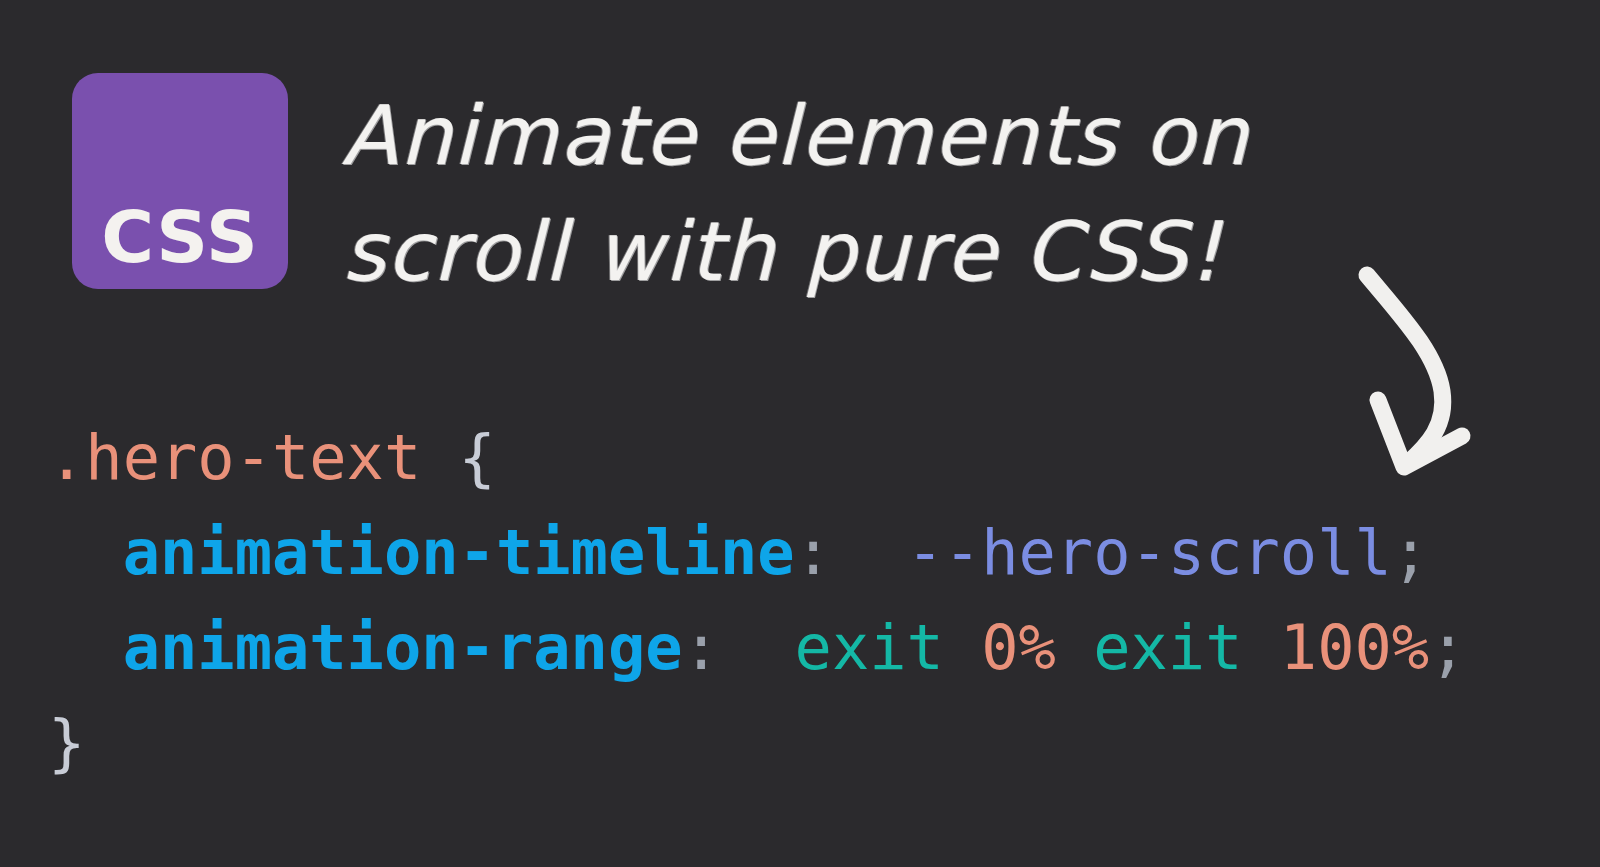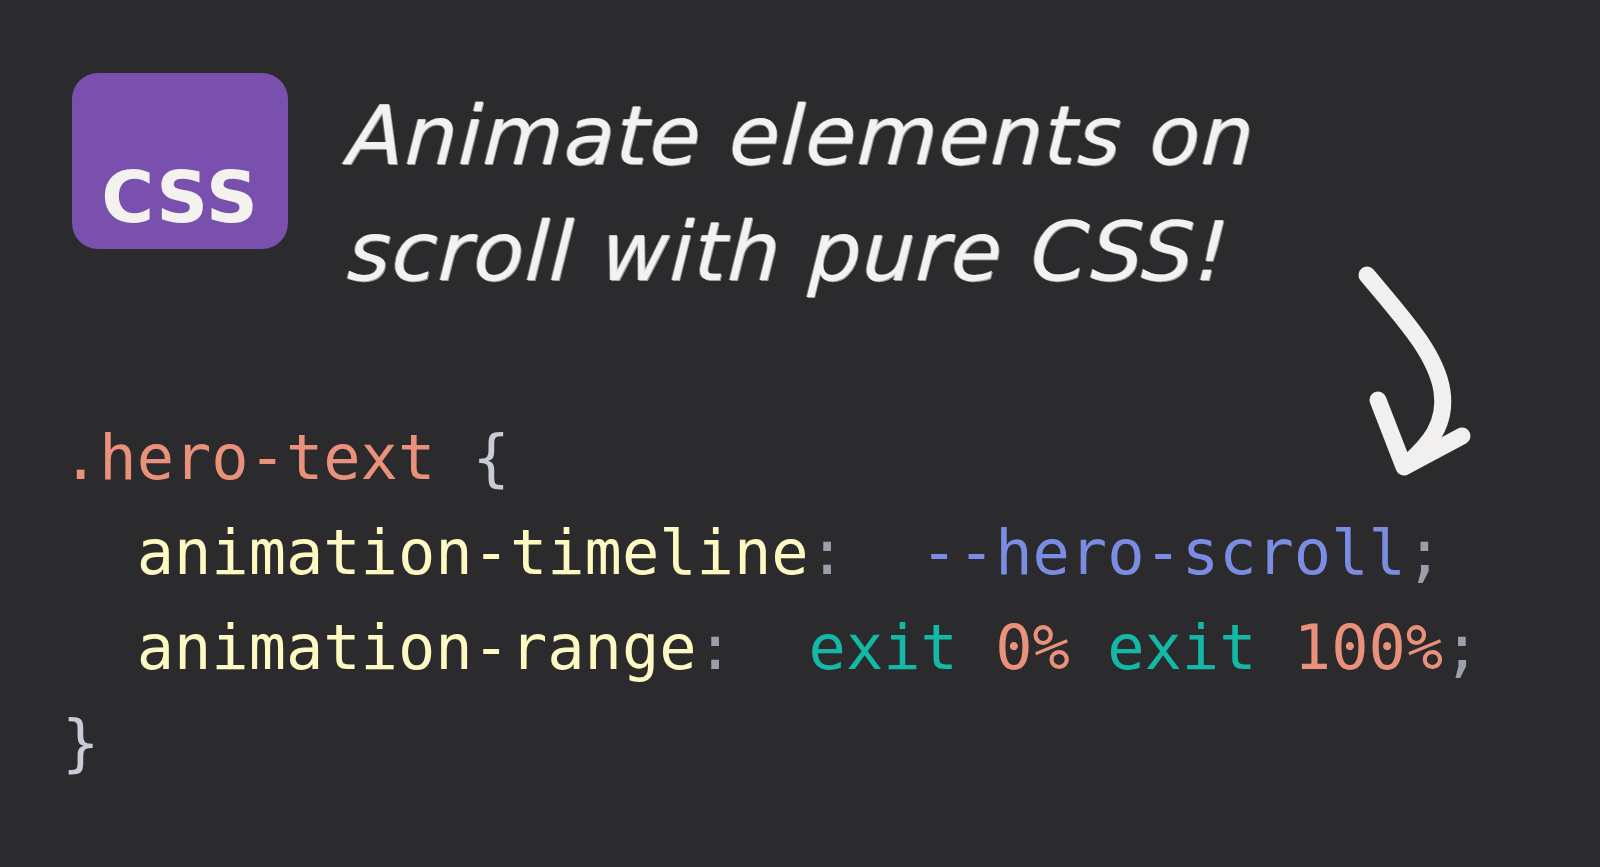--- a/index.html
+++ b/index.html
@@ -16,21 +16,21 @@
     overflow: hidden;
     font-family: "DejaVu Sans", sans-serif;
   }
 
   
   #logo-badge {
     position: absolute;
     left: 72px;
     top: 73px;
     width: 216px;
-    height: 176px;
+    height: 216px;
     background: #7a50ae;
     border-radius: 26px;
     display: flex;
     align-items: flex-end;
     justify-content: center;
     box-sizing: border-box;
     padding-bottom: 16px;
   }
 
   #logo-badge-text {
@@ -69,34 +69,34 @@
     position: absolute;
     left: 1340px;
     top: 245px;
     width: 160px;
     height: 240px;
   }
 
   
   #code-block {
     position: absolute;
-    left: 62px;
+    left: 48px;
     top: 410px;
     font-family: "DejaVu Sans Mono", monospace;
     font-size: 62px;
     line-height: 95px;
     white-space: pre;
     letter-spacing: 0px;
   }
 
   .code-line { white-space: pre; }
 
   .tok-selector   { color: #e9917a; }
   .tok-punct      { color: #c8ccd6; }
-  .tok-prop       { color: #fef9c3; }
+  .tok-prop       { color: #0ea5e9; font-weight: bold; }
   .tok-colon      { color: #9aa0ab; }
   .tok-var        { color: #7b8de2; text-align: right; }
   .tok-keyword    { color: #14b8a6; }
   .tok-number     { color: #e9917a; }
   .tok-semi       { color: #9aa0ab; }
   .tok-brace      { color: #c8ccd6; }
 </style>
 </head>
 <body>
 

